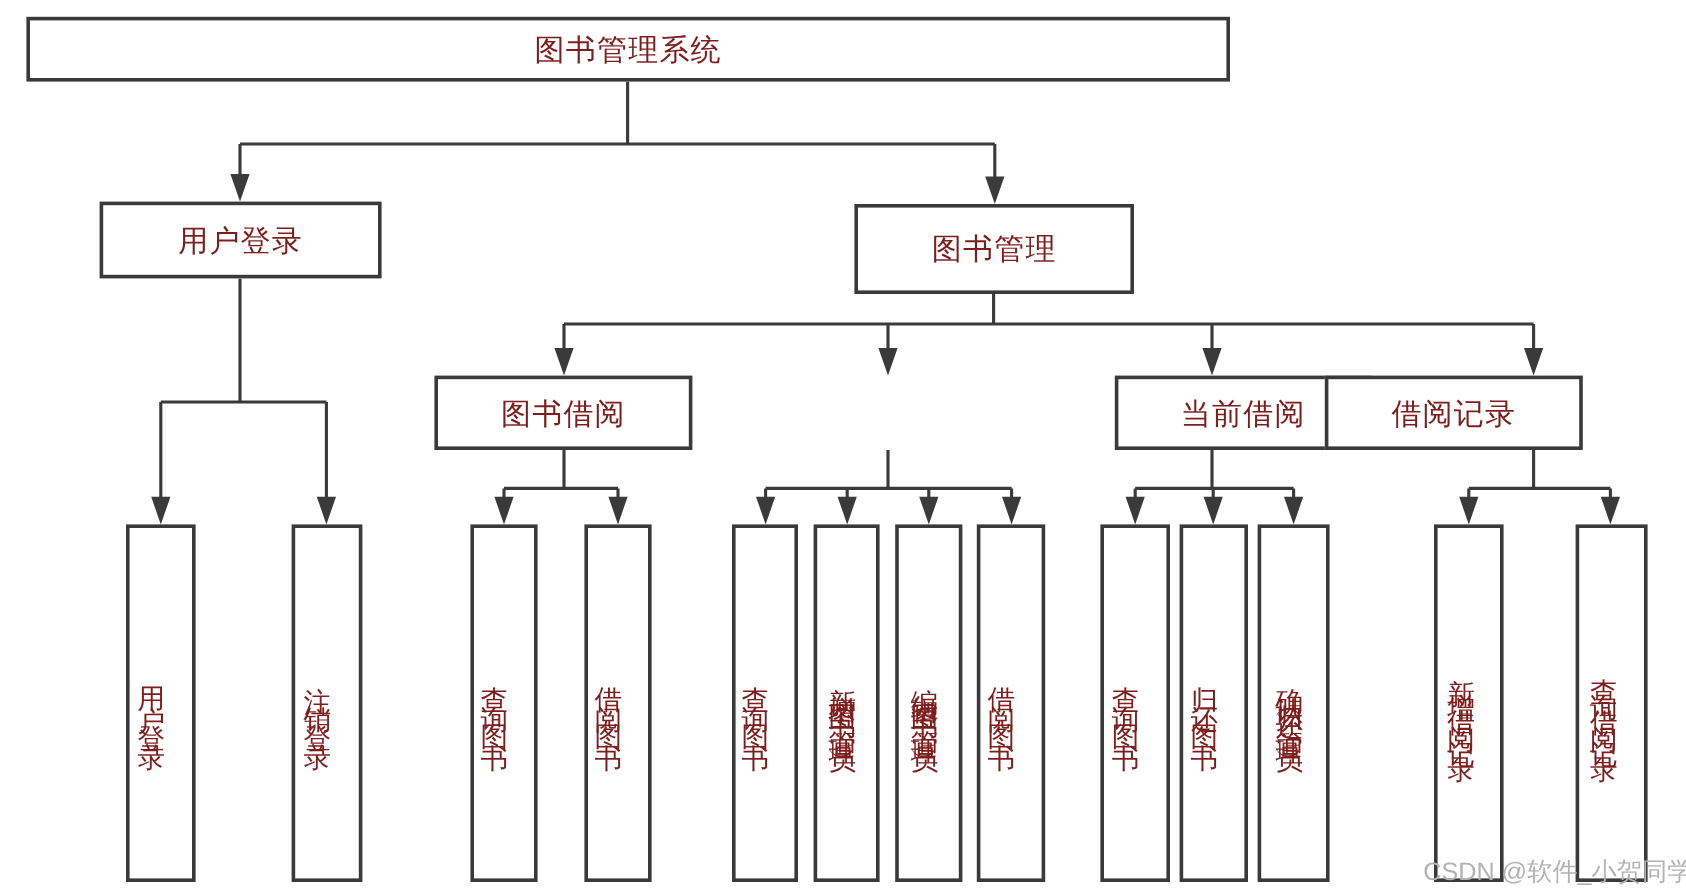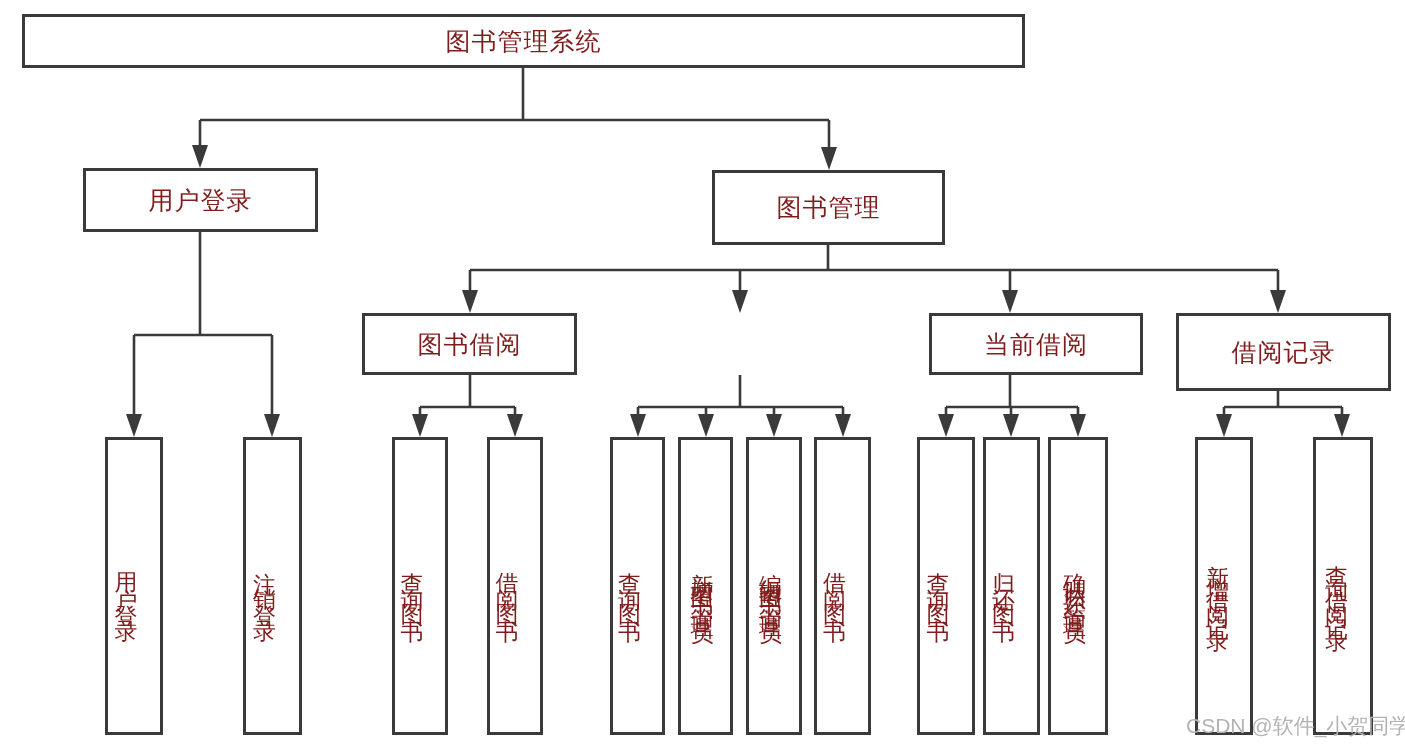--- a/index.html
+++ b/index.html
@@ -100,21 +100,21 @@
   <div class="box" style="left:712px;top:170px;width:233px;height:75px">
     <span class="h-label">图书管理</span>
   </div>
 
   <div class="box" style="left:362px;top:313px;width:215px;height:62px">
     <span class="h-label">图书借阅</span>
   </div>
   <div class="box" style="left:929px;top:313px;width:214px;height:62px">
     <span class="h-label">当前借阅</span>
   </div>
-  <div class="box" style="left:1176px;top:313px;width:215px;height:78px">
+  <div class="box" style="left:1104px;top:313px;width:215px;height:62px">
     <span class="h-label">借阅记录</span>
   </div>
 
   <div class="box" style="left:105px;top:437px;width:58px;height:298px">
     <span class="v-label sp4">用户登录</span>
   </div>
   <div class="box" style="left:243px;top:437px;width:59px;height:298px">
     <span class="v-label sp4">注销登录</span>
   </div>
 

